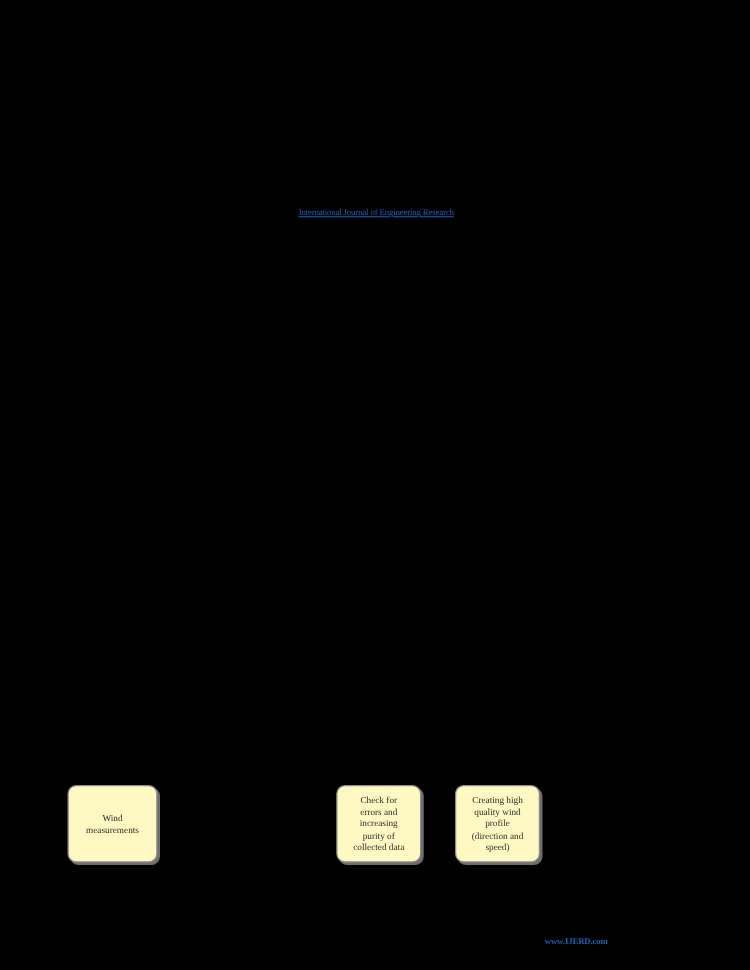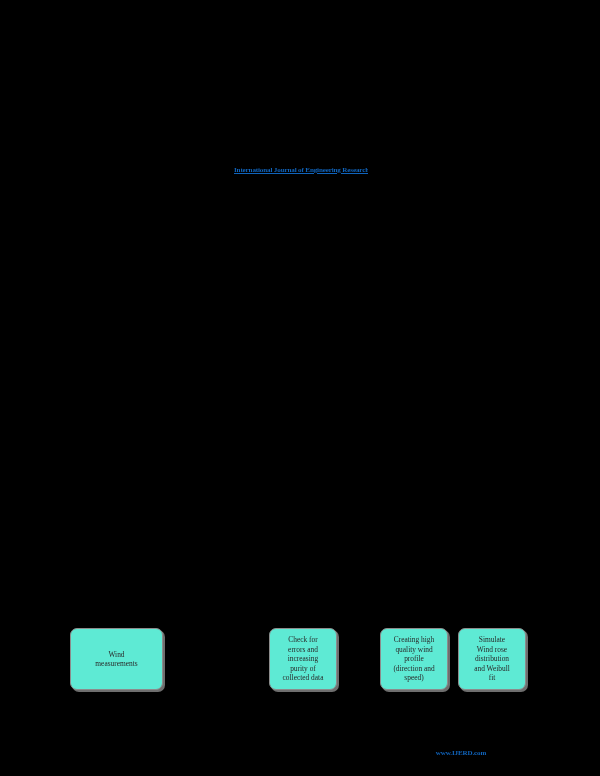--- a/index.html
+++ b/index.html
@@ -28,21 +28,21 @@
 
   
   .title-link {
     position: absolute;
     left: 234px;
     top: 166px;
     width: 134px;
     color: #1064BC;
     font-family: "Liberation Serif", serif;
     font-size: 7.1px;
-    font-weight: bold;
+    font-weight: normal;
     line-height: 8px;
     letter-spacing: -0.15px;
     text-align: center;
     text-decoration: underline;
     text-decoration-color: #1064BC;
     text-underline-offset: 1px;
     white-space: nowrap;
     overflow: hidden;
     cursor: pointer;
     filter: blur(0.28px);
@@ -54,21 +54,21 @@
     left: 0;
     top: 626px;
     width: 600px;
     height: 72px;
   }
 
   .flow-box {
     position: absolute;
     top: 2px;
     height: 62px;
-    background: #5eead4;
+    background: #fef9c3;
     border: 1.1px solid #8C8C8C;
     border-radius: 7px;
     box-shadow: 2px 2px 0 0 #6E6E6E;
     display: flex;
     align-items: center;
     justify-content: center;
     box-sizing: border-box;
   }
 
   .flow-box .flow-label {
@@ -78,24 +78,24 @@
     color: #2A2A2A;
     font-family: "Liberation Serif", serif;
     font-size: 7.4px;
     line-height: 9.4px;
     text-align: center;
     white-space: pre-line;
     box-sizing: border-box;
     filter: blur(0.22px);
   }
 
-  .box-1 { left: 70px;  width: 93px; }
+  .box-1 { left: 54px;  width: 72px; }
   .box-2 { left: 175px; width: 68px; }
   .box-3 { left: 269px; width: 68px; }
-  .box-4 { left: 364px; width: 68px; margin-left: 16px; }
+  .box-4 { left: 364px; width: 68px; }
   .box-5 { left: 458px; width: 68px; }
 
   
   .footer-link {
     position: absolute;
     left: 424px;
     top: 749px;
     width: 74px;
     color: #1064BC;
     font-family: "Liberation Serif", serif;
@@ -136,25 +136,18 @@
     </div>
 
     <div class="flow-box box-4">
       <span class="flow-label">Creating high
 quality wind
 profile
 (direction and
 speed)</span>
     </div>
 
-    <div class="flow-box box-5">
-      <span class="flow-label">Simulate
-Wind rose
-distribution
-and Weibull
-fit</span>
-    </div>
 
   </div>
 
   <a class="footer-link">www.IJERD.com</a>
 
 </div>
 
 </body></html>

